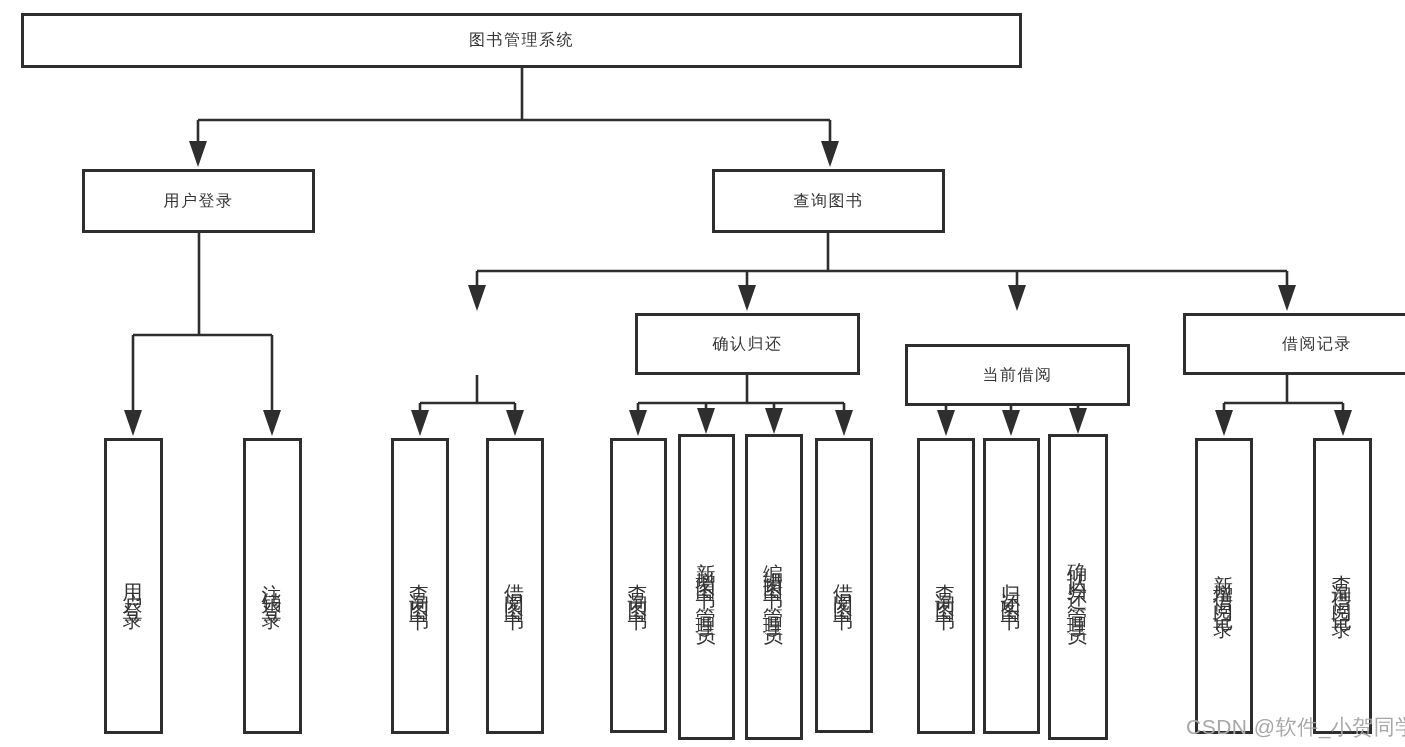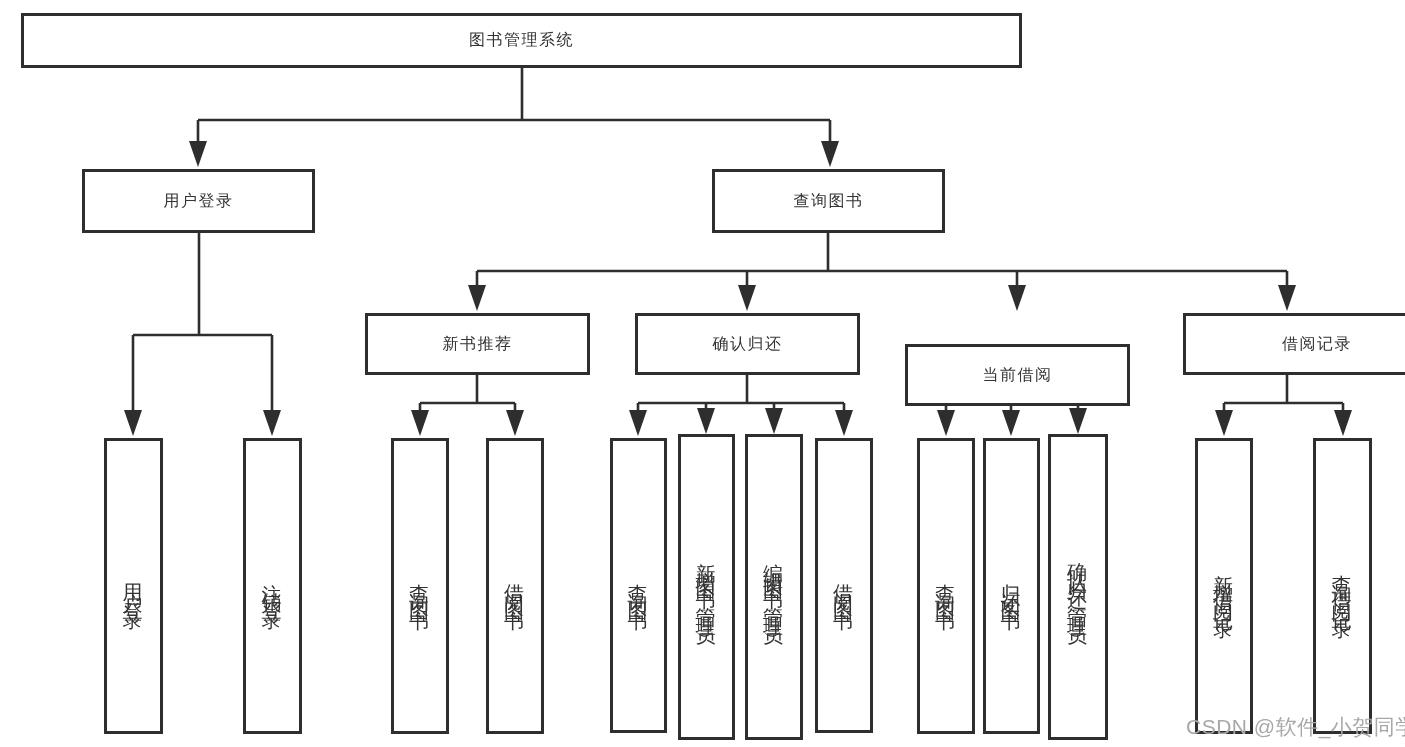--- a/index.html
+++ b/index.html
@@ -107,23 +107,20 @@
     <span class="lbl">图书管理系统</span>
   </div>
 
   <div class="node h" style="left:82px; top:169px; width:233px; height:64px;">
     <span class="lbl">用户登录</span>
   </div>
   <div class="node h" style="left:712px; top:169px; width:233px; height:64px;">
     <span class="lbl">查询图书</span>
   </div>
 
-  <div class="node h" style="left:365px; top:313px; width:225px; height:62px;">
-    <span class="lbl">新书推荐</span>
-  </div>
   <div class="node h" style="left:635px; top:313px; width:225px; height:62px;">
     <span class="lbl">确认归还</span>
   </div>
   <div class="node h" style="left:905px; top:313px; width:225px; height:62px;margin-top:31px;">
     <span class="lbl">当前借阅</span>
   </div>
   <div class="node h" style="left:1183px; top:313px; width:268px; height:62px;">
     <span class="lbl">借阅记录</span>
   </div>
 

